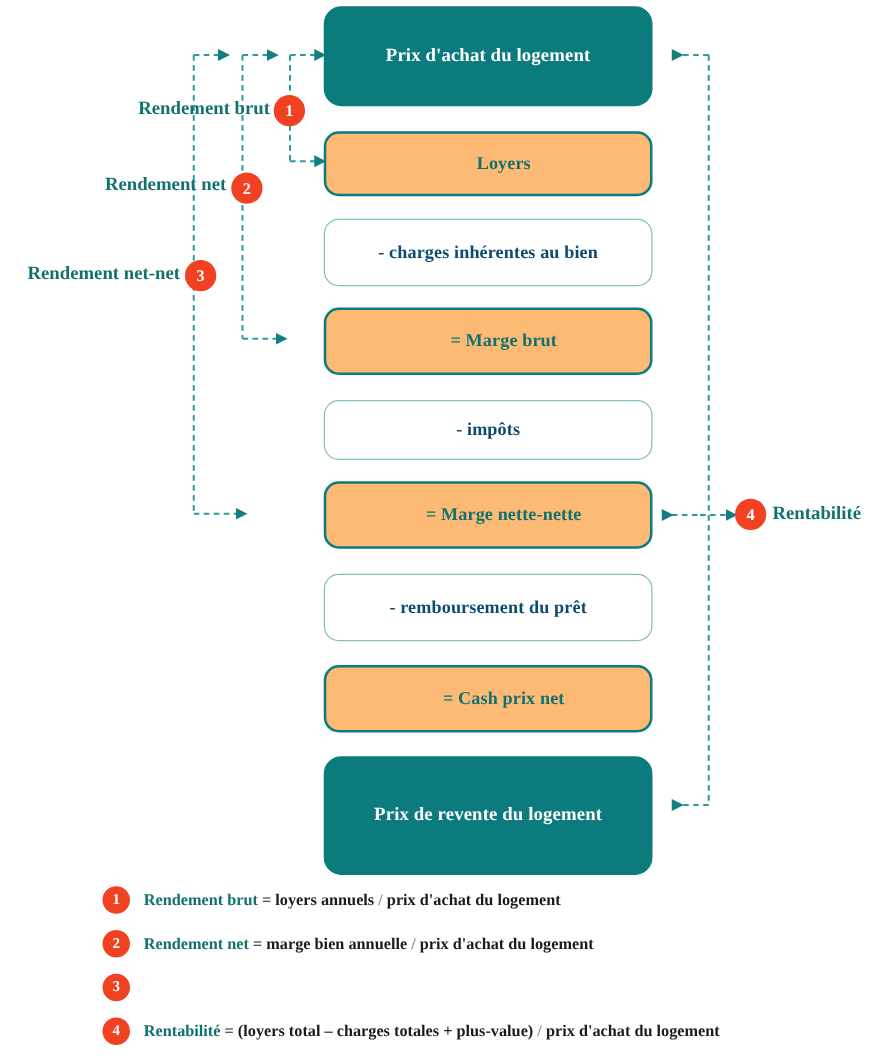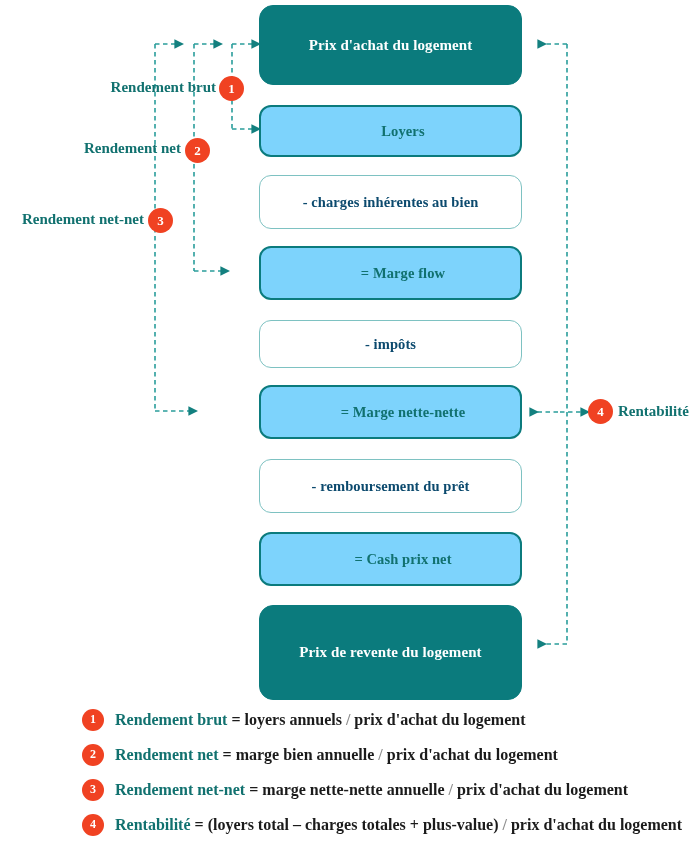--- a/index.html
+++ b/index.html
@@ -49,21 +49,21 @@
 
   .box.solid {
     background: #0b7b7d;
     color: #ffffff;
     border: 1px solid #0b7b7d;
     border-radius: 14px;
     font-size: 15px;
   }
 
   .box.strong {
-    background: #7dd3fc;
+    background: #fdba74;
     color: #11716f;
     border: 2.5px solid #0b7b7d;
     padding-left: 25px;
   }
 
   .box.faint {
     background: #ffffff;
     color: #0c4a6e;
     border: 1.4px solid #7ec2c2;
     font-weight: bold;
@@ -126,21 +126,21 @@
     color: #fff;
     font-size: 12px;
     font-weight: bold;
     display: flex;
     align-items: center;
     justify-content: center;
   }
   .legend-text {
     position: absolute;
     left: 115px;
-    font-size: 16px;
+    font-size: 13px;
     font-weight: bold;
     color: #1b1b1b;
     white-space: nowrap;
   }
   .legend-term { color: #11716f; }
   .legend-slash { color: #8d8d8d; font-weight: bold; }
 </style>
 </head>
 <body>
 
@@ -182,21 +182,21 @@
   <div class="box solid" style="top:5px;   height:80px;">
       <span>Prix d'achat du logement</span>
     </div>
   <div class="box strong" style="top:105px; height:52px;">
       <span>Loyers</span>
     </div>
   <div class="box faint" style="top:175px; height:54px;">
       <span>- charges inhérentes au bien</span>
     </div>
   <div class="box strong" style="top:246px; height:54px;">
-      <span>= Marge flow</span>
+      <span>= Marge brut</span>
     </div>
   <div class="box faint" style="top:320px; height:48px;align-items:center;">
       <span>- impôts</span>
     </div>
   <div class="box strong" style="top:385px; height:54px;">
       <span>= Marge nette-nette</span>
     </div>
   <div class="box faint" style="top:459px; height:54px;">
       <span>- remboursement du prêt</span>
     </div>
@@ -226,21 +226,20 @@
       <div class="legend-text"><span class="legend-term">Rendement brut</span><span> = loyers annuels </span><span class="legend-slash">/</span><span> prix d'achat du logement</span></div>
     </div>
 
     <div class="legend-row">
       <div class="legend-badge">2</div>
       <div class="legend-text"><span class="legend-term">Rendement net</span><span> = marge bien annuelle </span><span class="legend-slash">/</span><span> prix d'achat du logement</span></div>
     </div>
 
     <div class="legend-row">
       <div class="legend-badge">3</div>
-      <div class="legend-text"><span class="legend-term">Rendement net-net</span><span> = marge nette-nette annuelle </span><span class="legend-slash">/</span><span> prix d'achat du logement</span></div>
     </div>
 
     <div class="legend-row">
       <div class="legend-badge">4</div>
       <div class="legend-text"><span class="legend-term">Rentabilité</span><span> = (loyers total – charges totales + plus-value) </span><span class="legend-slash">/</span><span> prix d'achat du logement</span></div>
     </div>
 
   </div>
 
 </div>

